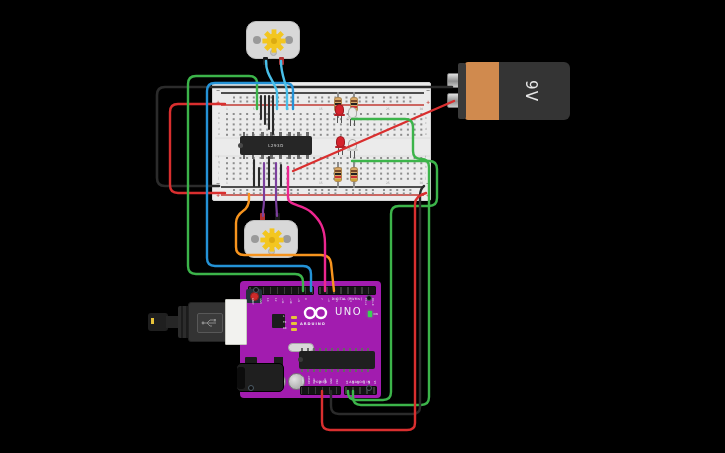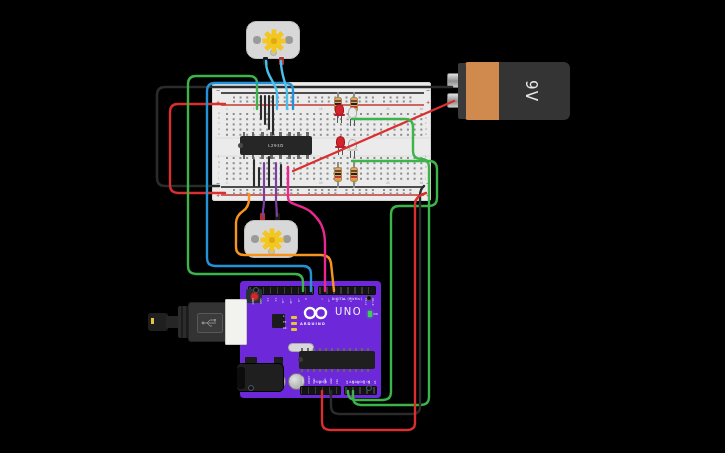--- a/index.html
+++ b/index.html
@@ -647,21 +647,21 @@
     <span style="left:11px;top:14px">
       <svg width="20" height="12" viewBox="0 0 20 12">
         <path d="M2,6 L16,6 M7,6 L10,3 L13,3 M7,6 L10,9 L12,9" stroke="#8a8a8a" stroke-width="1" fill="none"></path>
         <circle cx="3" cy="6" r="1.4" fill="#8a8a8a"></circle>
         <rect x="13.5" y="2" width="2.4" height="2.4" fill="#8a8a8a"></rect>
       </svg>
     </span>
   </div>
   <div class="usb" style="left:225px;top:299px;width:22px;height:46px;background:#f2f2ef;border:1px solid #c9c9c2;border-radius:1px"></div>
 
-  <div id="arduino" style="background:#6d28d9">
+  <div id="arduino" style="background:#a21caf">
     <i class="hdr" style="left:8px;top:5px;width:66px;height:9px"></i>
     <i class="hdr" style="left:78px;top:5px;width:58px;height:9px"></i>
     <span class="whitetxt" style="left:78px;top:17px;width:58px;font-size:3.2px;text-align:center;letter-spacing:.3px">DIGITAL (PWM~)</span>
 
     <i style="left:6px;top:8px;width:16px;height:14px;background:#23313a;border-radius:2px">
       <i style="left:3.5px;top:2.5px;width:9px;height:9px;border-radius:50%;background:#cc2a2a;border:1px solid #8e1d1d"></i>
     </i>
 
     <span style="left:62px;top:24px">
       <svg width="28" height="16" viewBox="0 0 28 16">

